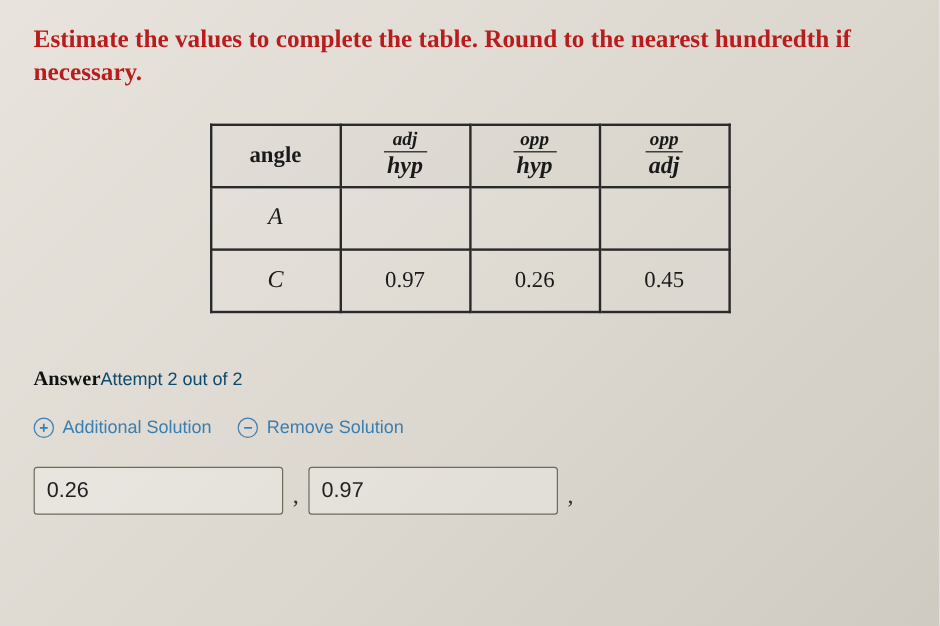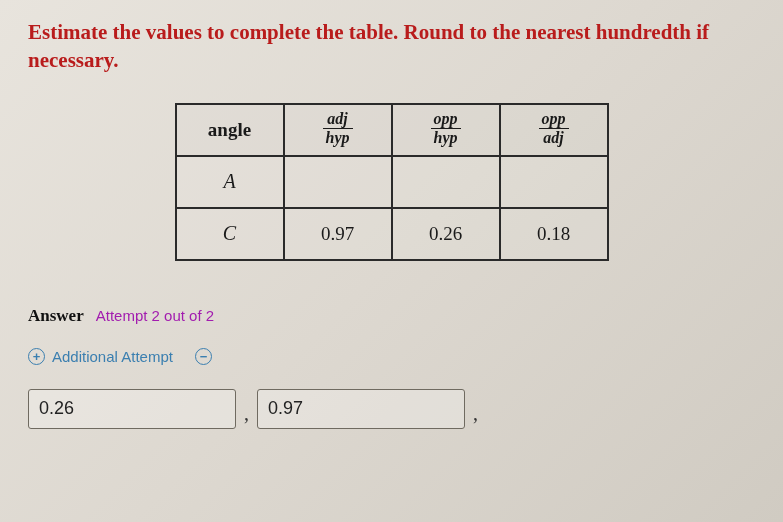--- a/index.html
+++ b/index.html
@@ -43,37 +43,36 @@
     background: rgba(0,0,0,0.015);
   }
   .frac {
     display: inline-block;
     font-style: italic;
     font-family: Georgia, serif;
     line-height: 1;
     text-align: center;
   }
   .frac .num { display: block; font-size: 16px; border-bottom: 1.5px solid #1a1a1a; padding: 0 3px 1px; }
-  .frac .den { display: block; font-size: 16px; padding: 1px 3px 0; }
+  .frac .den { display: block; font-size: 20px; padding: 1px 3px 0; }
   .angle-head { font-size: 19px; }
   .rowlabel { font-style: italic; font-family: Georgia, serif; font-size: 20px; font-weight: 500; }
   .answer-line {
     display: flex;
     align-items: baseline;
-    gap: 12px;
     margin-bottom: 22px;
   }
   .answer-label {
     font-weight: 700;
     font-size: 17px;
     color: #111;
   }
   .attempt {
     font-size: 15px;
-    color: #a21caf;
+    color: #0c4a6e;
     font-family: Arial, sans-serif;
   }
   .solution-controls {
     display: flex;
     gap: 22px;
     align-items: center;
     margin-bottom: 24px;
     font-family: Arial, sans-serif;
     font-size: 15px;
   }
@@ -150,38 +149,39 @@
     <tr>
       <td><span class="rowlabel">A</span></td>
       <td></td>
       <td></td>
       <td></td>
     </tr>
     <tr>
       <td><span class="rowlabel">C</span></td>
       <td>0.97</td>
       <td>0.26</td>
-      <td>0.18</td>
+      <td>0.45</td>
     </tr>
   </tbody>
     </table>
 </div>
 
 <div class="answer-line">
   <span class="answer-label">Answer</span>
   <span class="attempt">Attempt 2 out of 2</span>
 </div>
 
 <div class="solution-controls">
   <div class="sol-btn">
     <span class="circ">+</span>
-    <span>Additional Attempt</span>
+    <span>Additional Solution</span>
   </div>
   <div class="sol-btn">
     <span class="circ">−</span>
+    <span>Remove Solution</span>
   </div>
 </div>
 
 <div class="inputs-row">
   <input class="ans-input" value="0.26" style="">
   <span class="comma">,</span>
   <input class="ans-input" value="0.97" style="">
   <span class="comma">,</span>
 </div>
 

